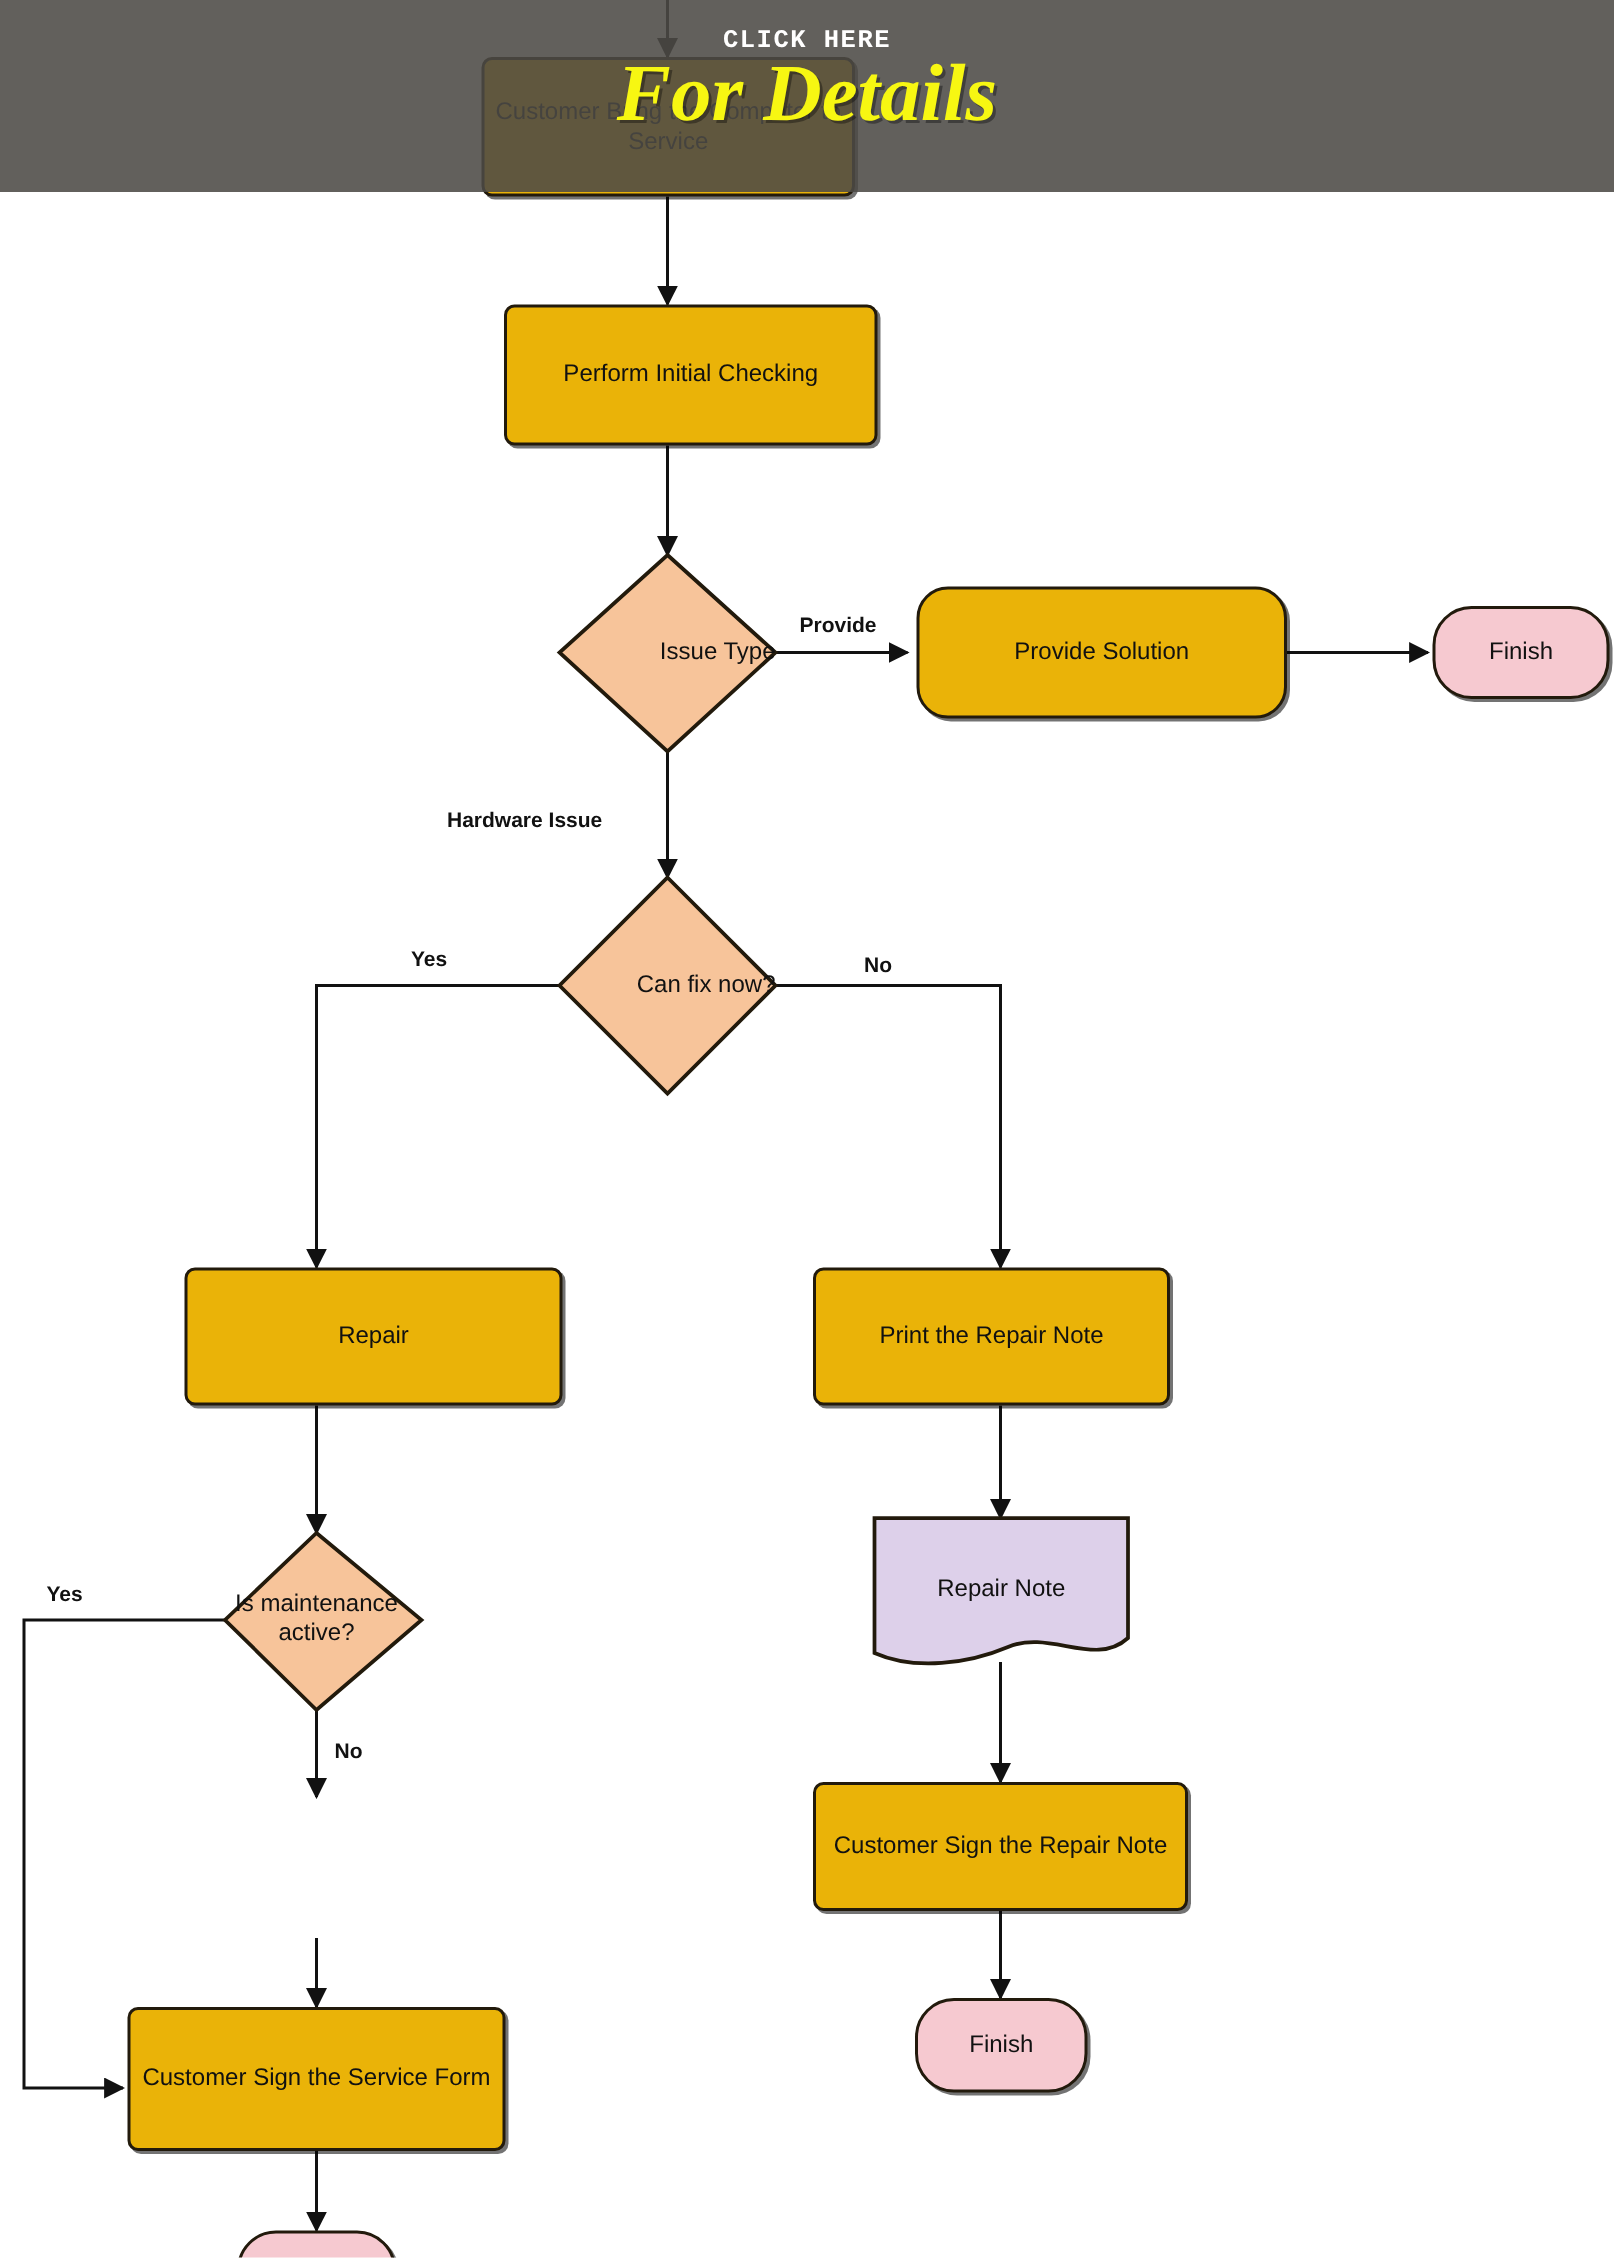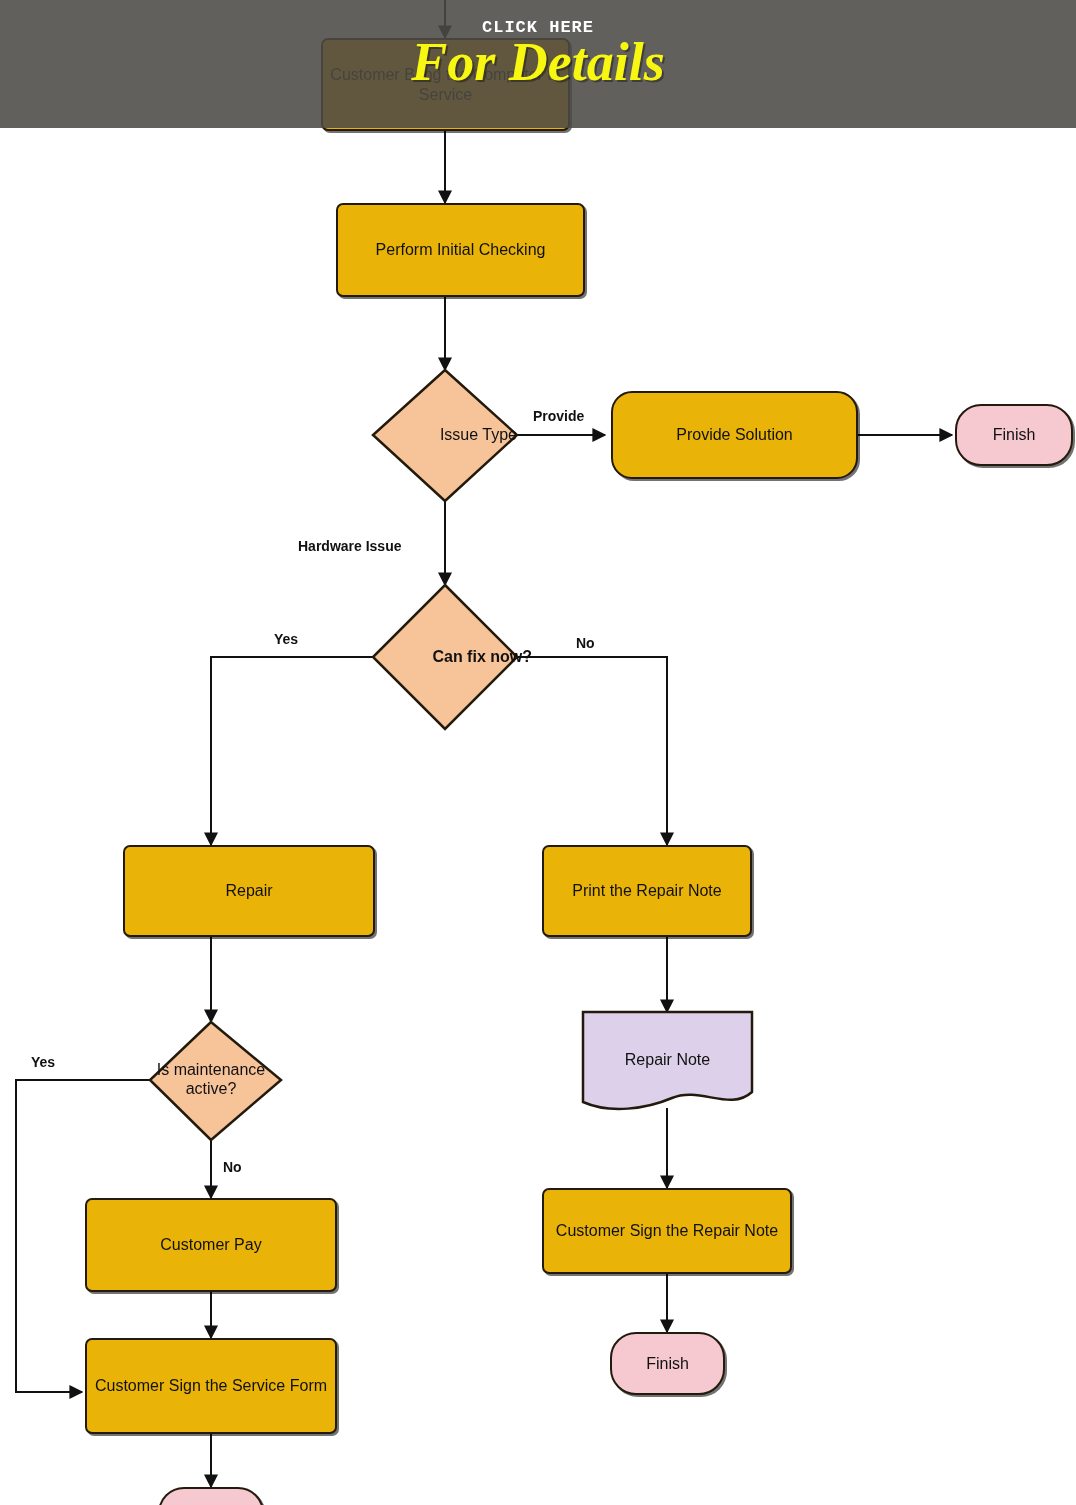--- a/index.html
+++ b/index.html
@@ -120,43 +120,40 @@
   </div>
 
   <div class="node proc" style="left:611px;top:391px;width:247px;height:88px;border-radius:21px;">
     <span>Provide Solution</span>
   </div>
 
   <div class="node term" style="left:955px;top:404px;width:118px;height:62px;">
     <span>Finish</span>
   </div>
 
-  <div class="dec-label" style="left:388px;top:633px;width:144px;height:48px;font-weight:bold;">
+  <div class="dec-label" style="left:373px;top:633px;width:144px;height:48px;">
     <span>Can fix now?</span>
   </div>
 
   <div class="node proc" style="left:85px;top:845px;width:252px;height:92px;margin-left:38px;">
     <span>Repair</span>
   </div>
 
-  <div class="node proc" style="left:542px;top:845px;width:210px;height:92px;">
+  <div class="node proc" style="left:542px;top:845px;width:238px;height:92px;">
     <span>Print the Repair Note</span>
   </div>
 
   <div class="dec-label" style="left:152px;top:1042px;width:118px;height:76px;">
     <span>Is maintenance active?</span>
   </div>
 
   <div class="node doc" style="left:583px;top:1012px;width:169px;height:96px;">
     <span>Repair Note</span>
   </div>
 
-  <div class="node proc" style="left:85px;top:1198px;width:252px;height:94px;">
-    <span>Customer Pay</span>
-  </div>
 
   <div class="node proc" style="left:542px;top:1188px;width:250px;height:86px;">
     <span>Customer Sign the Repair Note</span>
   </div>
 
   <div class="node proc" style="left:85px;top:1338px;width:252px;height:96px;">
     <span>Customer Sign the Service Form</span>
   </div>
 
   <div class="node term" style="left:610px;top:1332px;width:115px;height:63px;">

